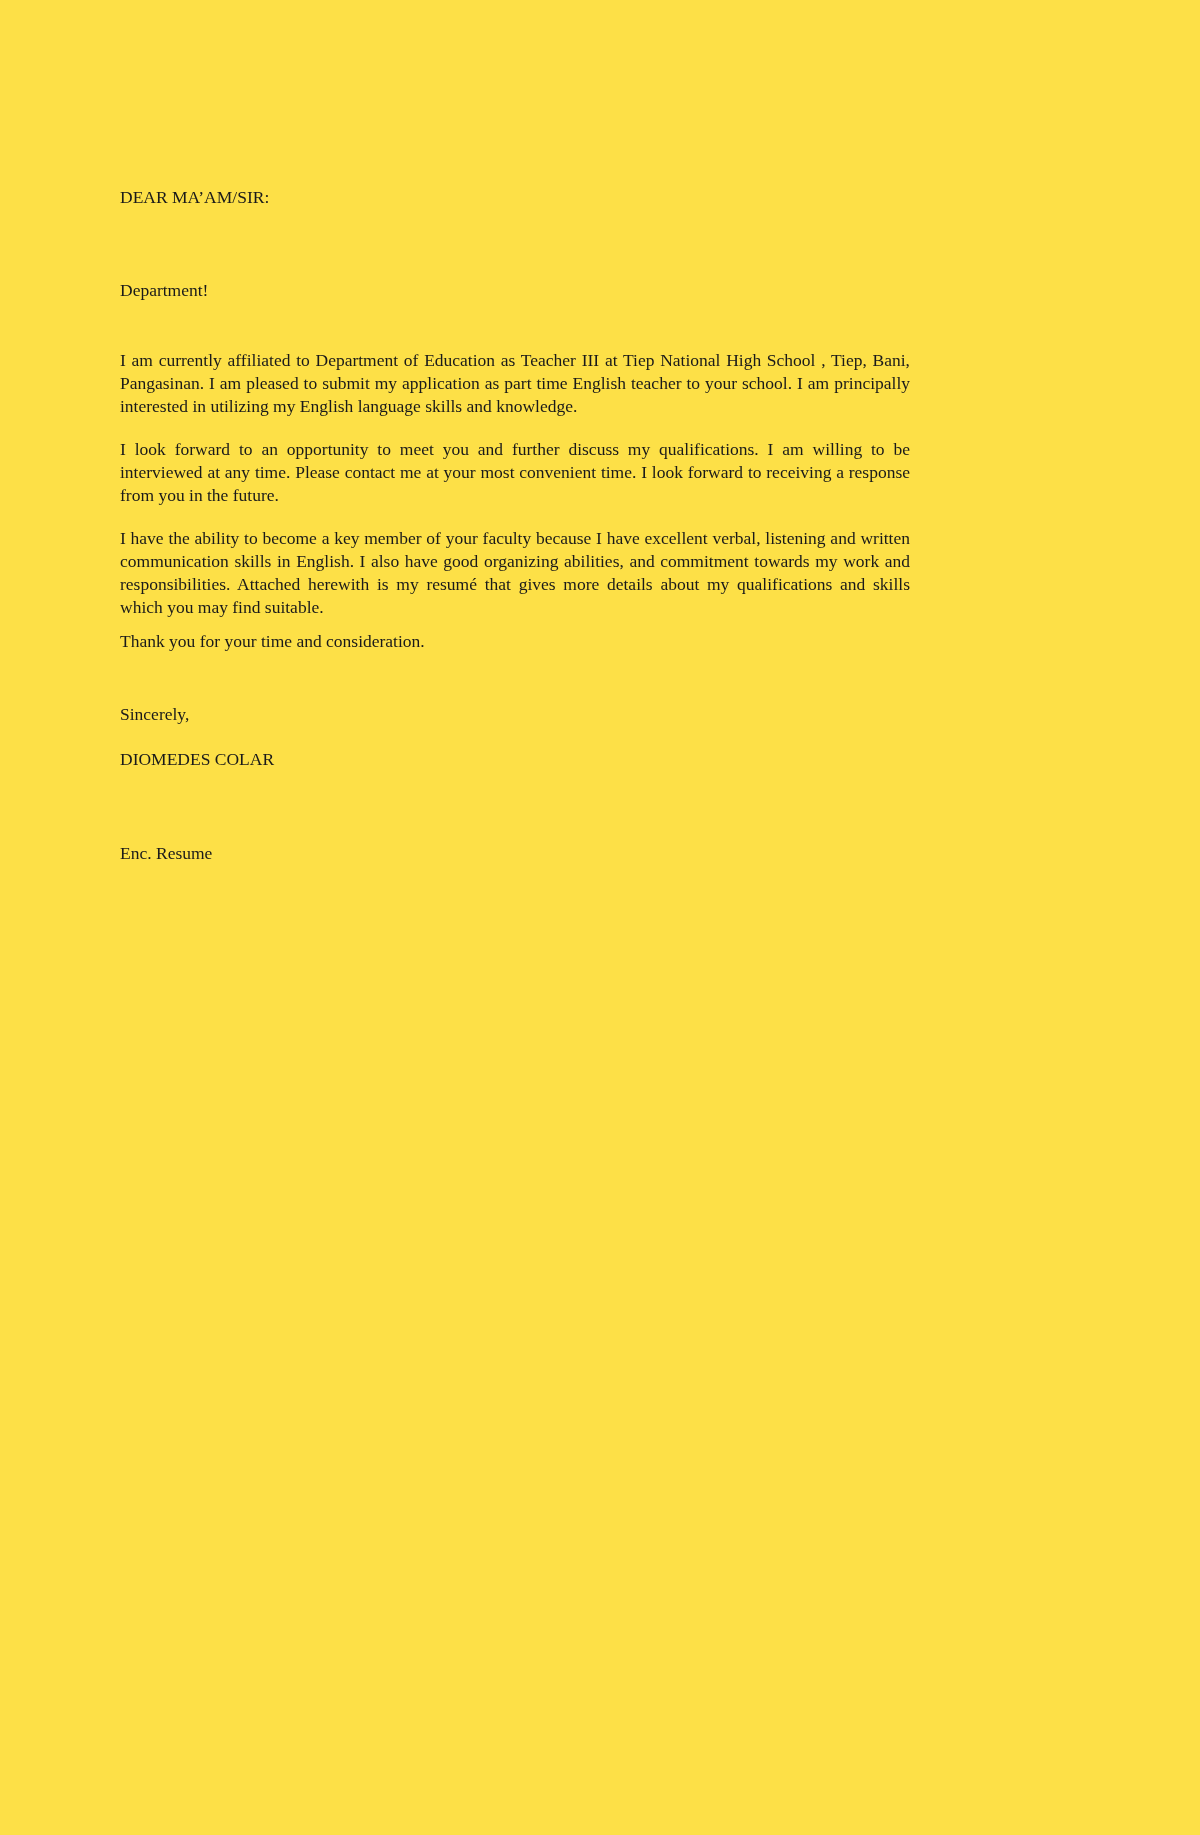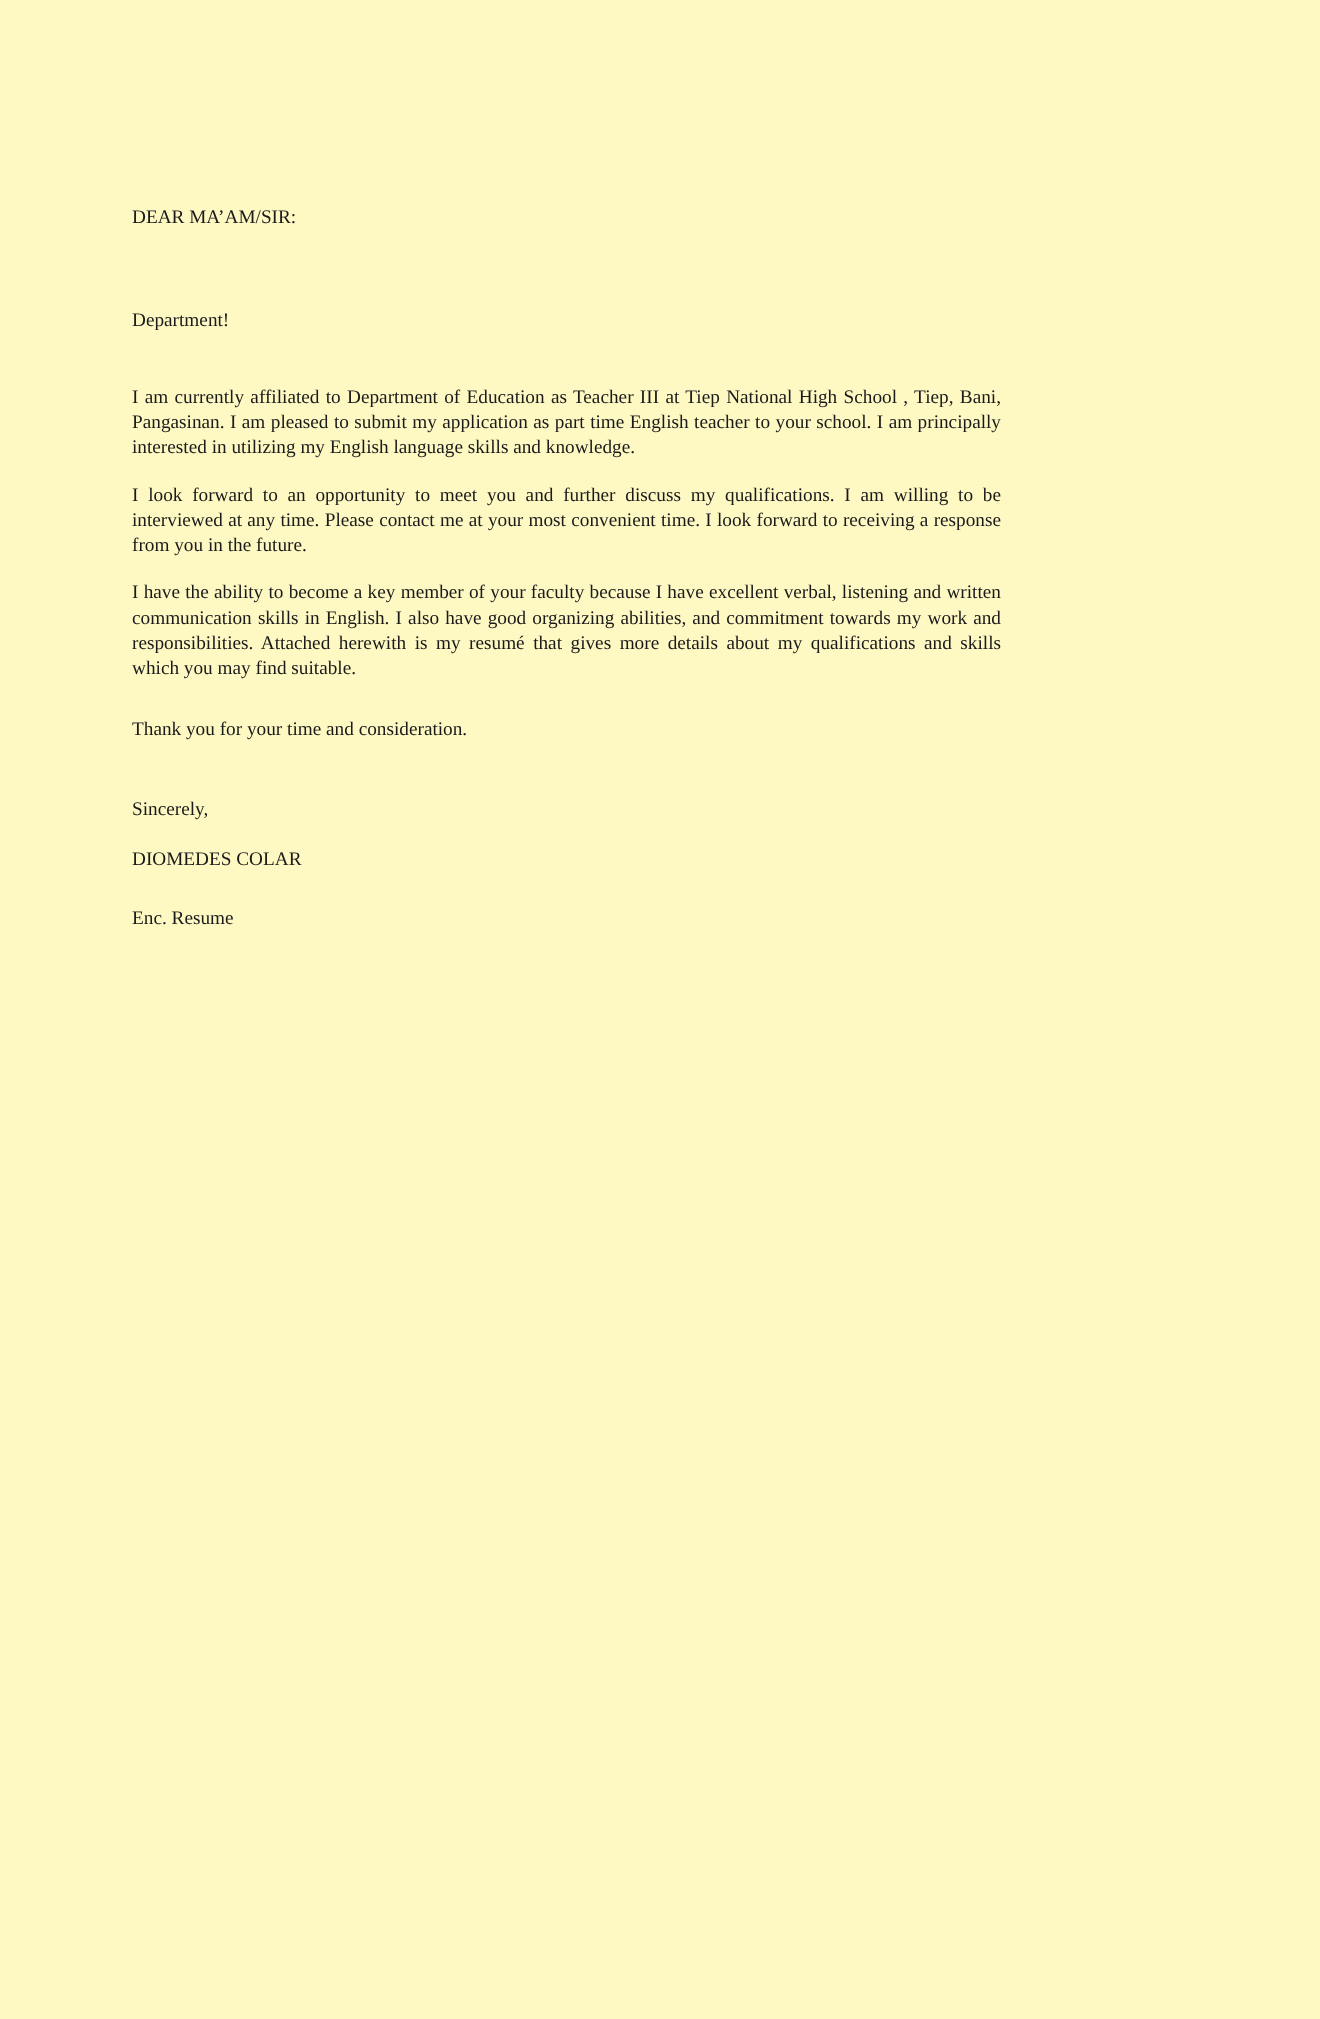--- a/index.html
+++ b/index.html
@@ -4,21 +4,21 @@
 <style>
   html, body {
     margin: 0;
     padding: 0;
     background: #ffffff;
   }
   .page {
     position: relative;
     width: 1200px;
     height: 1835px;
-    background: #fef9c3;
+    background: #fde047;
     overflow: hidden;
     font-family: "Liberation Serif", "DejaVu Serif", serif;
     color: #1a1a1a;
   }
   .letter {
     position: absolute;
     left: 120px;
     top: 186px;
     width: 790px;
     font-size: 17.5px;
@@ -34,30 +34,30 @@
     text-align: justify;
     margin: 0;
   }
   .para-first {
     margin-top: 47px;
   }
   .para-gap {
     margin-top: 20px;
   }
   .thanks {
-    margin-top: 32px;
+    margin-top: 11px;
   }
   .closing {
     margin-top: 50px;
   }
   .signature {
     margin-top: 22px;
   }
   .enclosure {
-    margin-top: 31px;
+    margin-top: 71px;
   }
 </style>
 </head>
 <body>
 
 <div class="page">
   <div class="letter">
     <p class="salutation">DEAR MA’AM/SIR:</p>
     <p class="greeting">Department!</p>
     <p class="para para-first">I am currently affiliated to Department of Education as Teacher III at Tiep National High School , Tiep, Bani, Pangasinan.  I am pleased to submit my application as part time English teacher to your school. I am principally interested in utilizing my English language skills and knowledge.</p>

